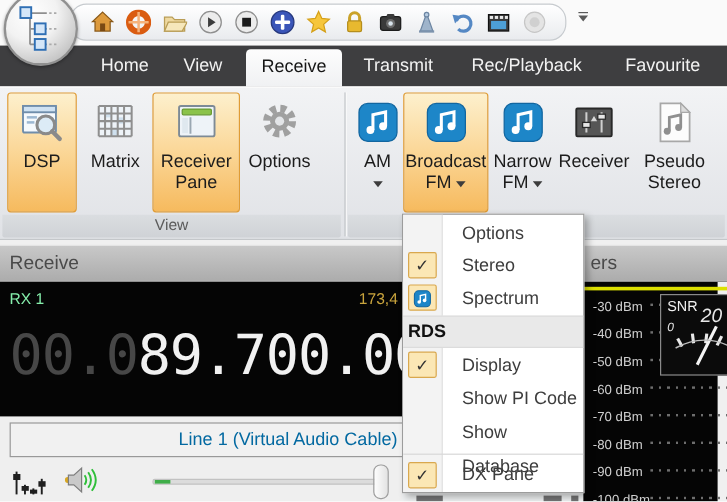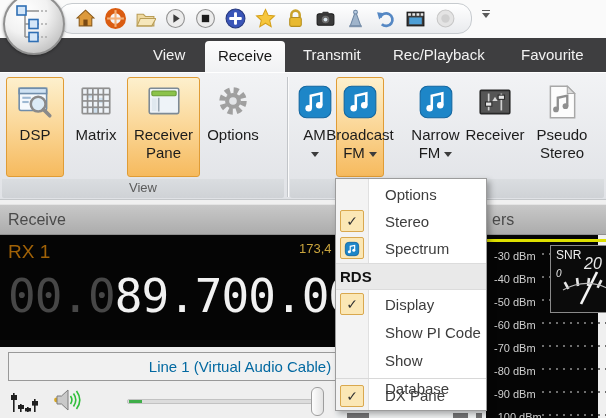--- a/index.html
+++ b/index.html
@@ -60,21 +60,21 @@
     text-align:center; font-size:13px; color:#5b5b5b; line-height:18px; border-radius:0 0 2px 2px;
   }
   .vsep { position:absolute; left:287px; top:4px; width:1px; height:120px; background:#c2c5c9; box-shadow:1px 0 0 #fbfbfb; }
   
   .panel-head {
     height:31px; background:linear-gradient(#c8c8c8,#acacac); border-top:1px solid #e4e4e4;
     border-bottom:1px solid #8f8f8f; color:#4a4a4a; font-size:16px; line-height:29px; padding-left:8px;
   }
   .receive-panel { position:absolute; left:0; top:204px; width:482px; height:214px; background:#efefef; }
   .rx-display { position:absolute; left:0; top:31px; width:482px; height:112px; background:#050505; overflow:hidden; }
-  .rx-label { position:absolute; left:8px; top:6px; color:#a16207; font-size:19px; }
+  .rx-label { position:absolute; left:8px; top:6px; color:#86efac; font-size:13px; }
   .rx-offset { position:absolute; left:299px; top:6px; color:#c9a43d; font-size:13px; }
   .freq {
     position:absolute; left:8px; top:34px; font-family:"DejaVu Sans Mono", monospace;
     font-size:46px; letter-spacing:-1px; white-space:nowrap;
   }
   .freq .dim { color:#474747; } .freq .lit { color:#f1f1f1; }
   .device-btn {
     position:absolute; left:8px; top:148px; width:464px; height:29px; background:#f1f1f1;
     border:1px solid #999; text-align:center; font-size:15px; color:#0369a1; line-height:27px;
   }
@@ -230,20 +230,21 @@
       <rect x="12" y="11" width="9" height="9" fill="#d4e6f8" stroke="#2f6fb4" stroke-width="1.6"></rect>
       <rect x="24" y="24.5" width="9" height="9" fill="#d4e6f8" stroke="#2f6fb4" stroke-width="1.6"></rect>
       <rect x="24" y="37.5" width="9" height="9" fill="#d4e6f8" stroke="#2f6fb4" stroke-width="1.6"></rect>
       <line x1="36" y1="16" x2="44" y2="16" stroke="#aaa" stroke-width="1.5" stroke-dasharray="2 2"></line>
       <line x1="36" y1="29" x2="44" y2="29" stroke="#aaa" stroke-width="1.5" stroke-dasharray="2 2"></line>
       <line x1="36" y1="42" x2="44" y2="42" stroke="#aaa" stroke-width="1.5" stroke-dasharray="2 2"></line>
     </svg>
   </div>
 
   <div class="tabrow">
+    <span class="tab" style="left:84px">Home</span>
     <span class="tab" style="left:153px">View</span>
     <span class="tab active" style="left:205px;width:80px">Receive</span>
     <span class="tab" style="left:303px">Transmit</span>
     <span class="tab" style="left:393px">Rec/Playback</span>
     <span class="tab" style="left:521px">Favourite</span>
   </div>
 
   <div class="ribbon">
 
     <div class="rbtn active" style="left:6px;width:58px">
@@ -318,21 +319,21 @@
             <rect x="3" y="3" width="30" height="30" rx="7" fill="#1d86c8" stroke="#1266a0"></rect>
             <path d="M14 24 V12 l10 -2.2 V21" fill="none" stroke="#fff" stroke-width="2.4"></path>
             <circle cx="12" cy="24" r="3.1" fill="#fff"></circle>
             <circle cx="22" cy="21" r="3.1" fill="#fff"></circle>
           </svg>
       </span>
       <span class="l1">AM</span>
       <span class="l2"><span class="dda" style="margin-left:0"></span></span>
     </div>
 
-    <div class="rbtn active" style="left:336px;width:48px">
+    <div class="rbtn active" style="left:336px;width:71px">
       <span class="ricon">
         <svg viewBox="0 0 36 36">
             <rect x="3" y="3" width="30" height="30" rx="7" fill="#1d86c8" stroke="#1266a0"></rect>
             <path d="M14 24 V12 l10 -2.2 V21" fill="none" stroke="#fff" stroke-width="2.4"></path>
             <circle cx="12" cy="24" r="3.1" fill="#fff"></circle>
             <circle cx="22" cy="21" r="3.1" fill="#fff"></circle>
           </svg>
       </span>
       <span class="l1">Broadcast</span>
       <span class="l2"><span>FM</span><span class="dda"></span></span>

